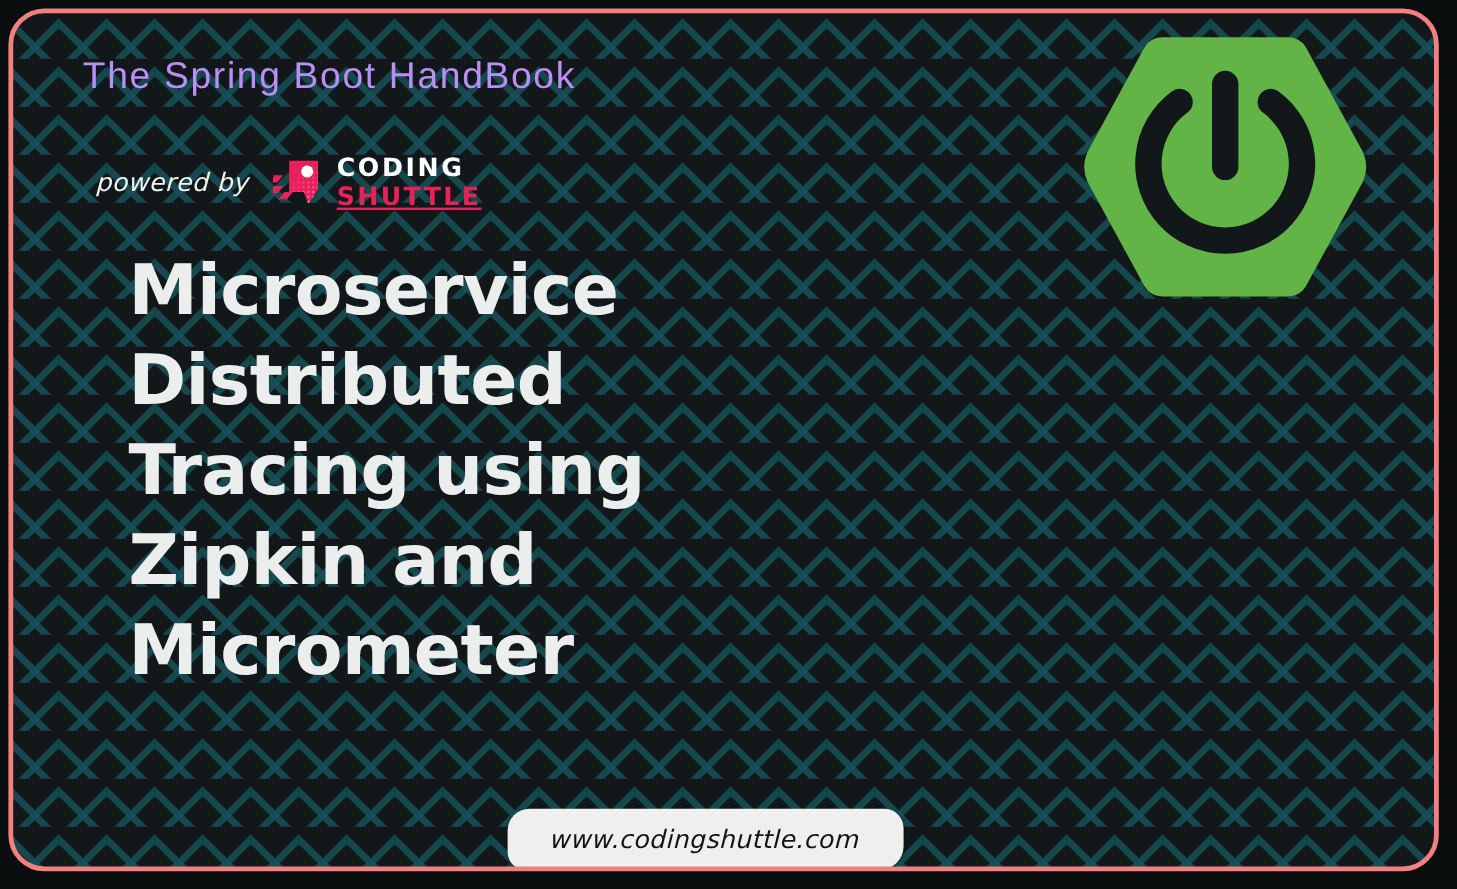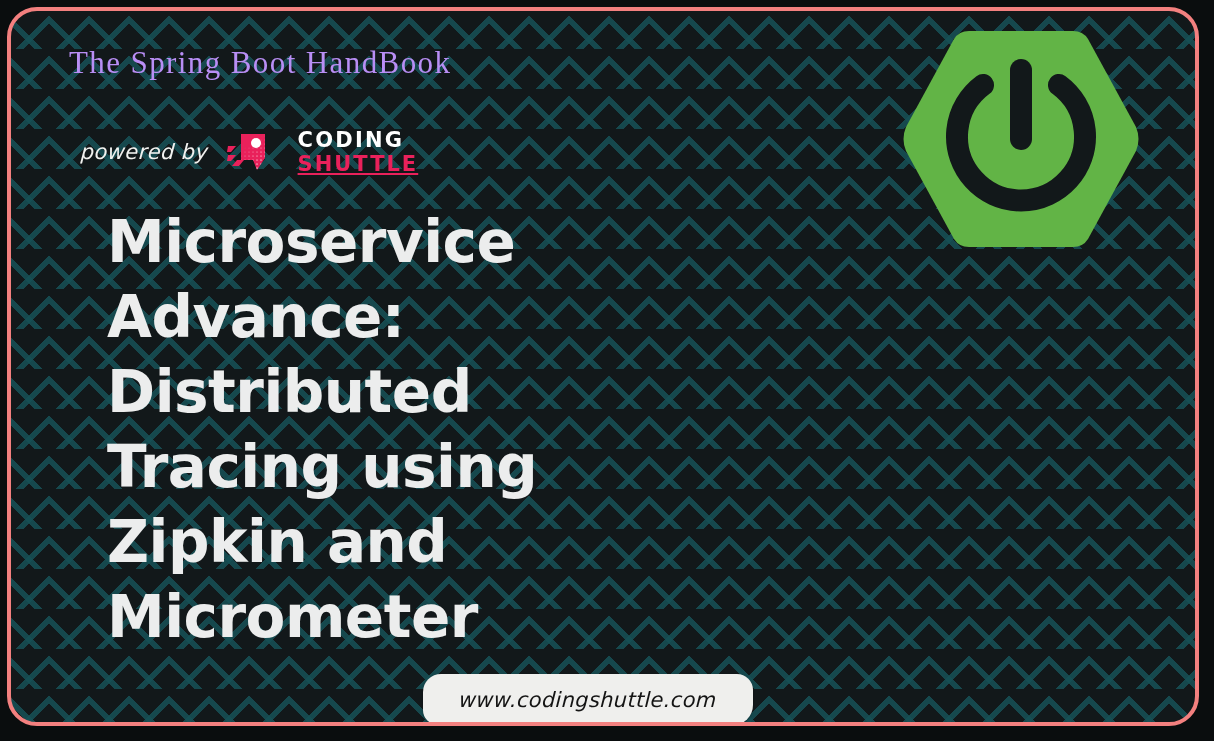--- a/index.html
+++ b/index.html
@@ -63,21 +63,21 @@
         rgba(20,74,80,0.0) 24px,
         rgba(20,74,80,0.0) 40px);
     background-size: 40px 40px, 40px 40px;
   }
 
   
   .handbook-title {
     position: absolute;
     left: 60px;
     top: 36px;
-    font-family: Liberation Serif, serif;
+    font-family: Liberation Sans, sans-serif;
     font-size: 31px;
     font-weight: 400;
     letter-spacing: 1.4px;
     color: #b98ef5;
     white-space: nowrap;
     z-index: 10;
   }
 
   
   .powered-row {
@@ -110,21 +110,20 @@
     width: 44px;
     height: 44px;
     margin-right: 10px;
     flex: 0 0 auto;
   }
   .cs-wordmark {
     display: flex;
     flex-direction: column;
     justify-content: space-between;
     line-height: 1;
-    margin-left: 17px;
   }
   .cs-coding {
     font-family: "DejaVu Sans", sans-serif;
     font-size: 21px;
     font-weight: 700;
     letter-spacing: 2.2px;
     color: #ffffff;
     white-space: nowrap;
   }
   .cs-shuttle {
@@ -235,21 +234,20 @@
         </span>
         <span class="cs-wordmark">
           <span class="cs-coding">CODING</span>
           <span class="cs-shuttle">SHUTTLE</span>
         </span>
       </span>
     </div>
 
     <div class="headline">
       <span class="headline-line">Microservice</span>
-      <span class="headline-line">Advance:</span>
       <span class="headline-line">Distributed</span>
       <span class="headline-line">Tracing using</span>
       <span class="headline-line">Zipkin and</span>
       <span class="headline-line">Micrometer</span>
     </div>
 
     <div class="springboot-logo">
       <svg viewBox="0 0 248 232" width="248" height="232" xmlns="http://www.w3.org/2000/svg">
 
         <path d="M72,8 L176,8 Q186,8 191,16 L239,104 Q244,116 239,128 L191,216 Q186,224 176,224 L72,224 Q62,224 57,216 L9,128 Q4,116 9,104 L57,16 Q62,8 72,8 Z" fill="#62b446"></path>

